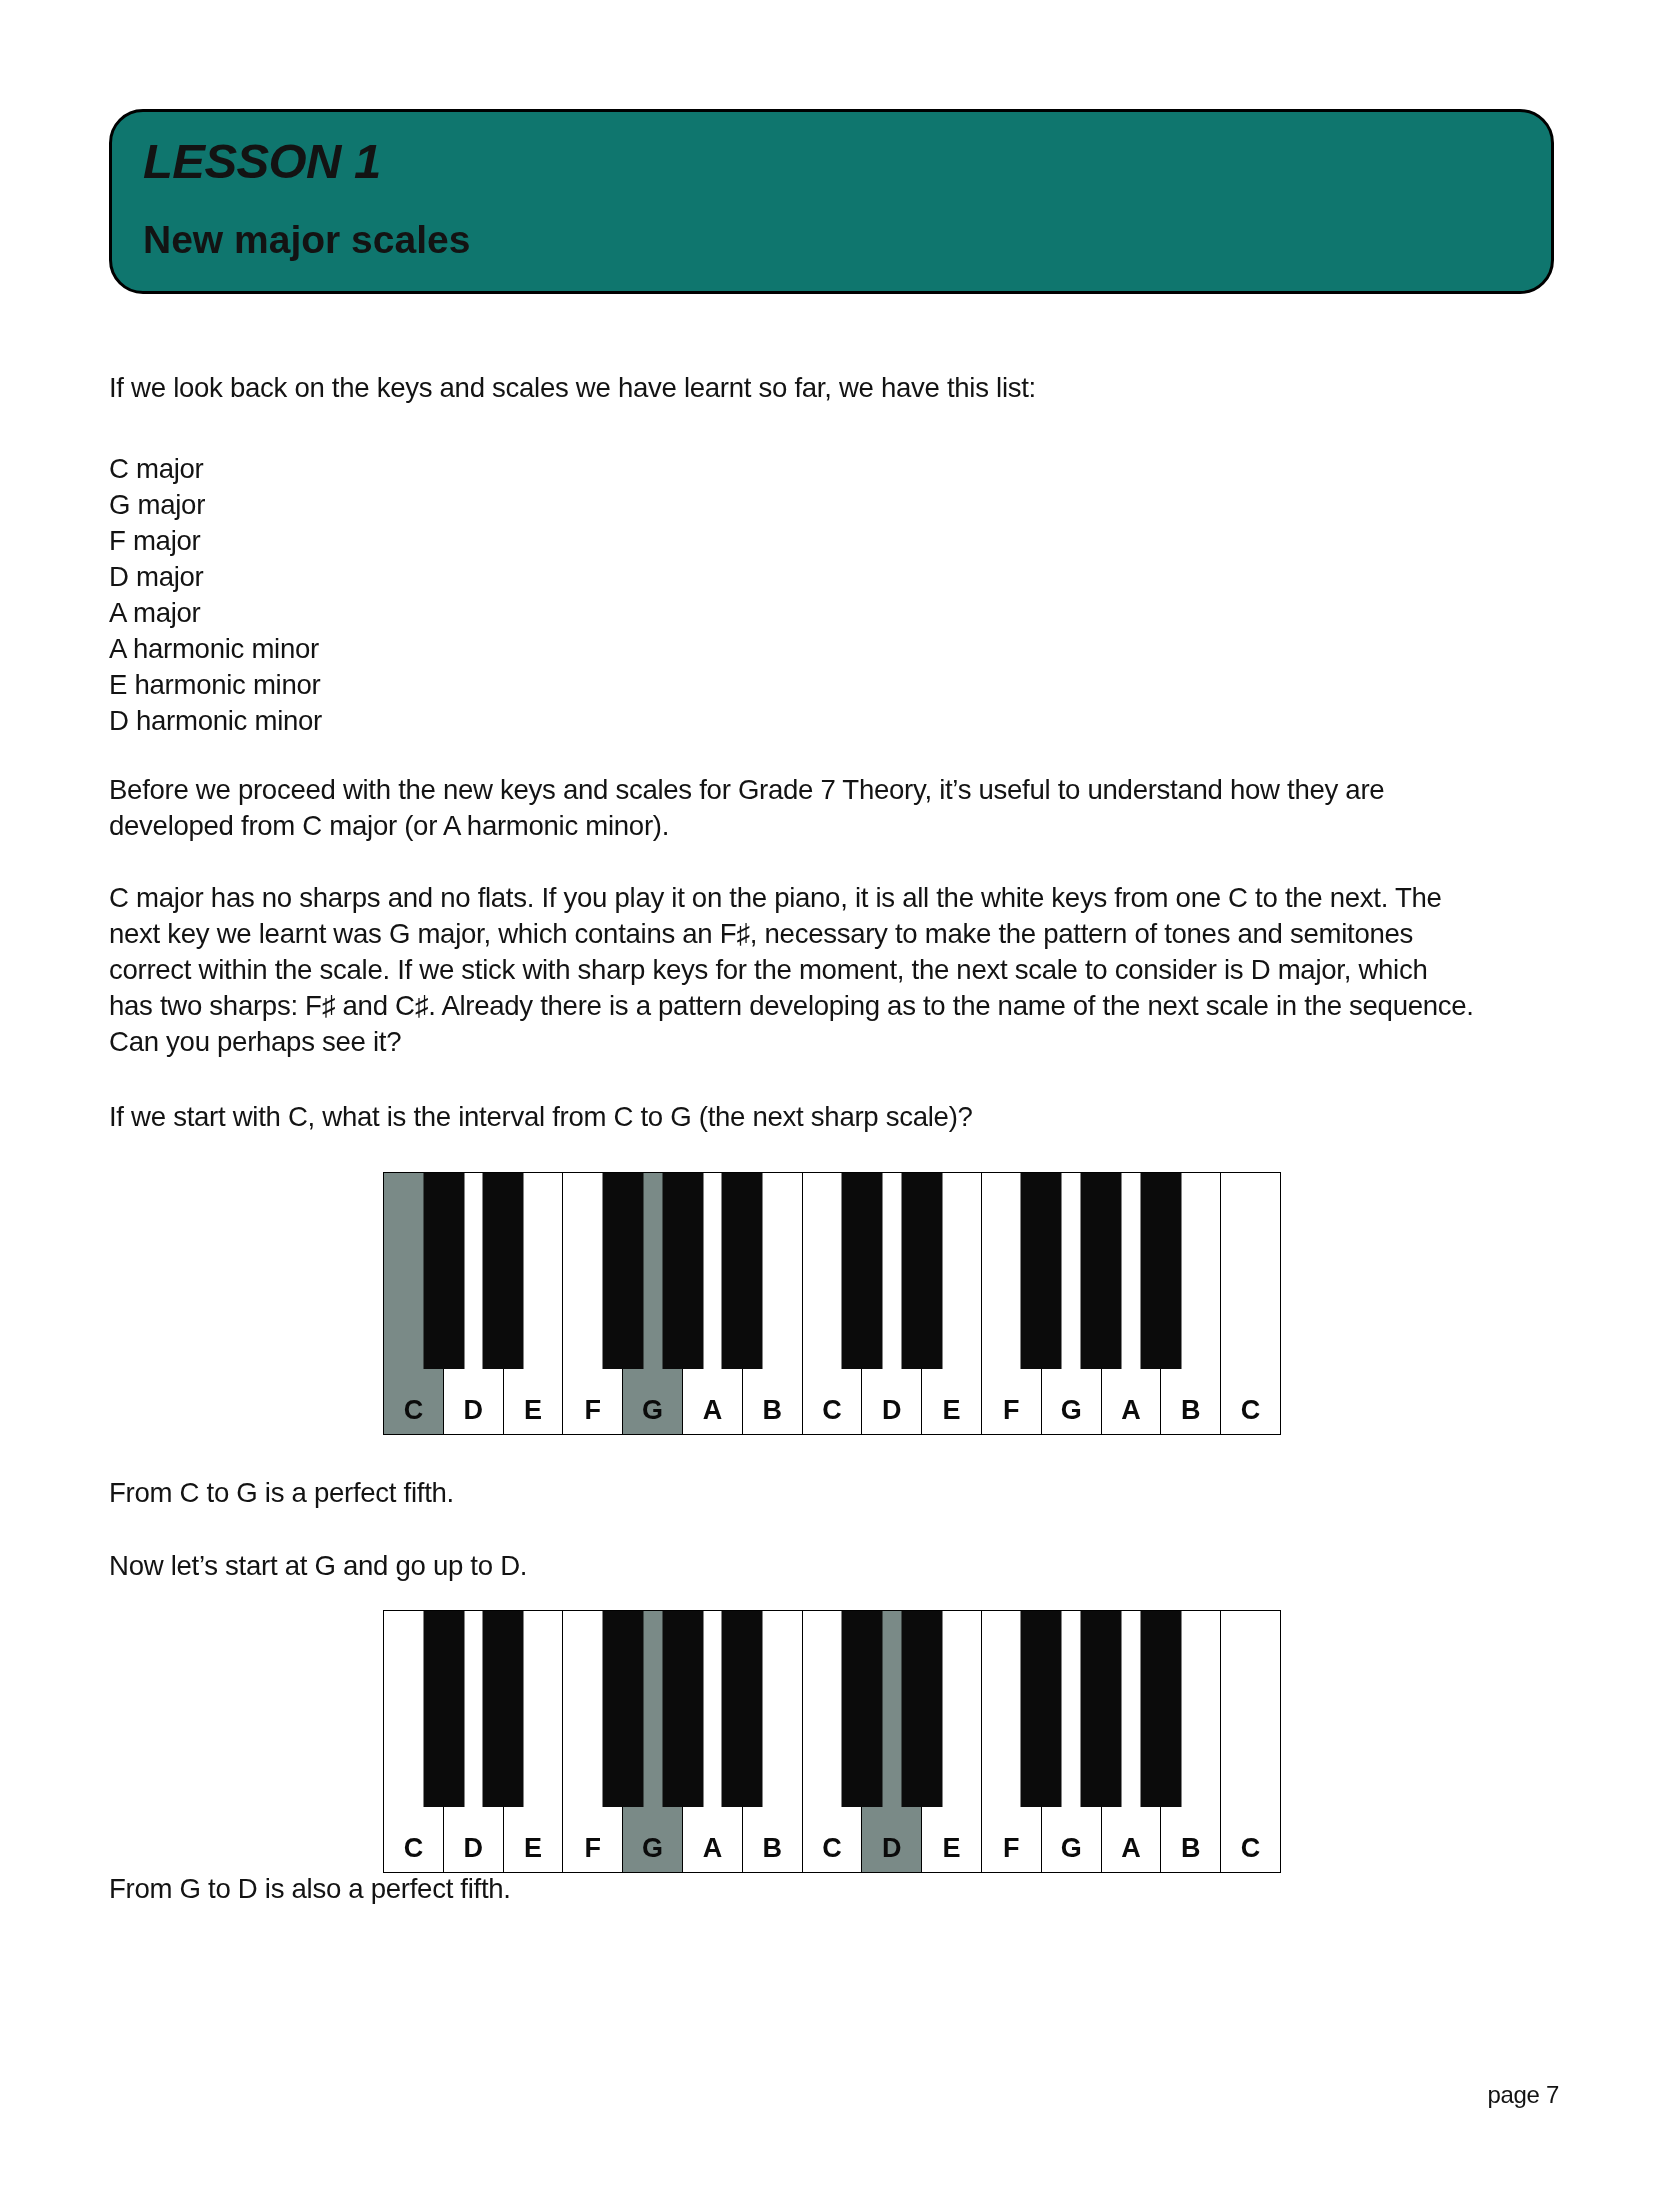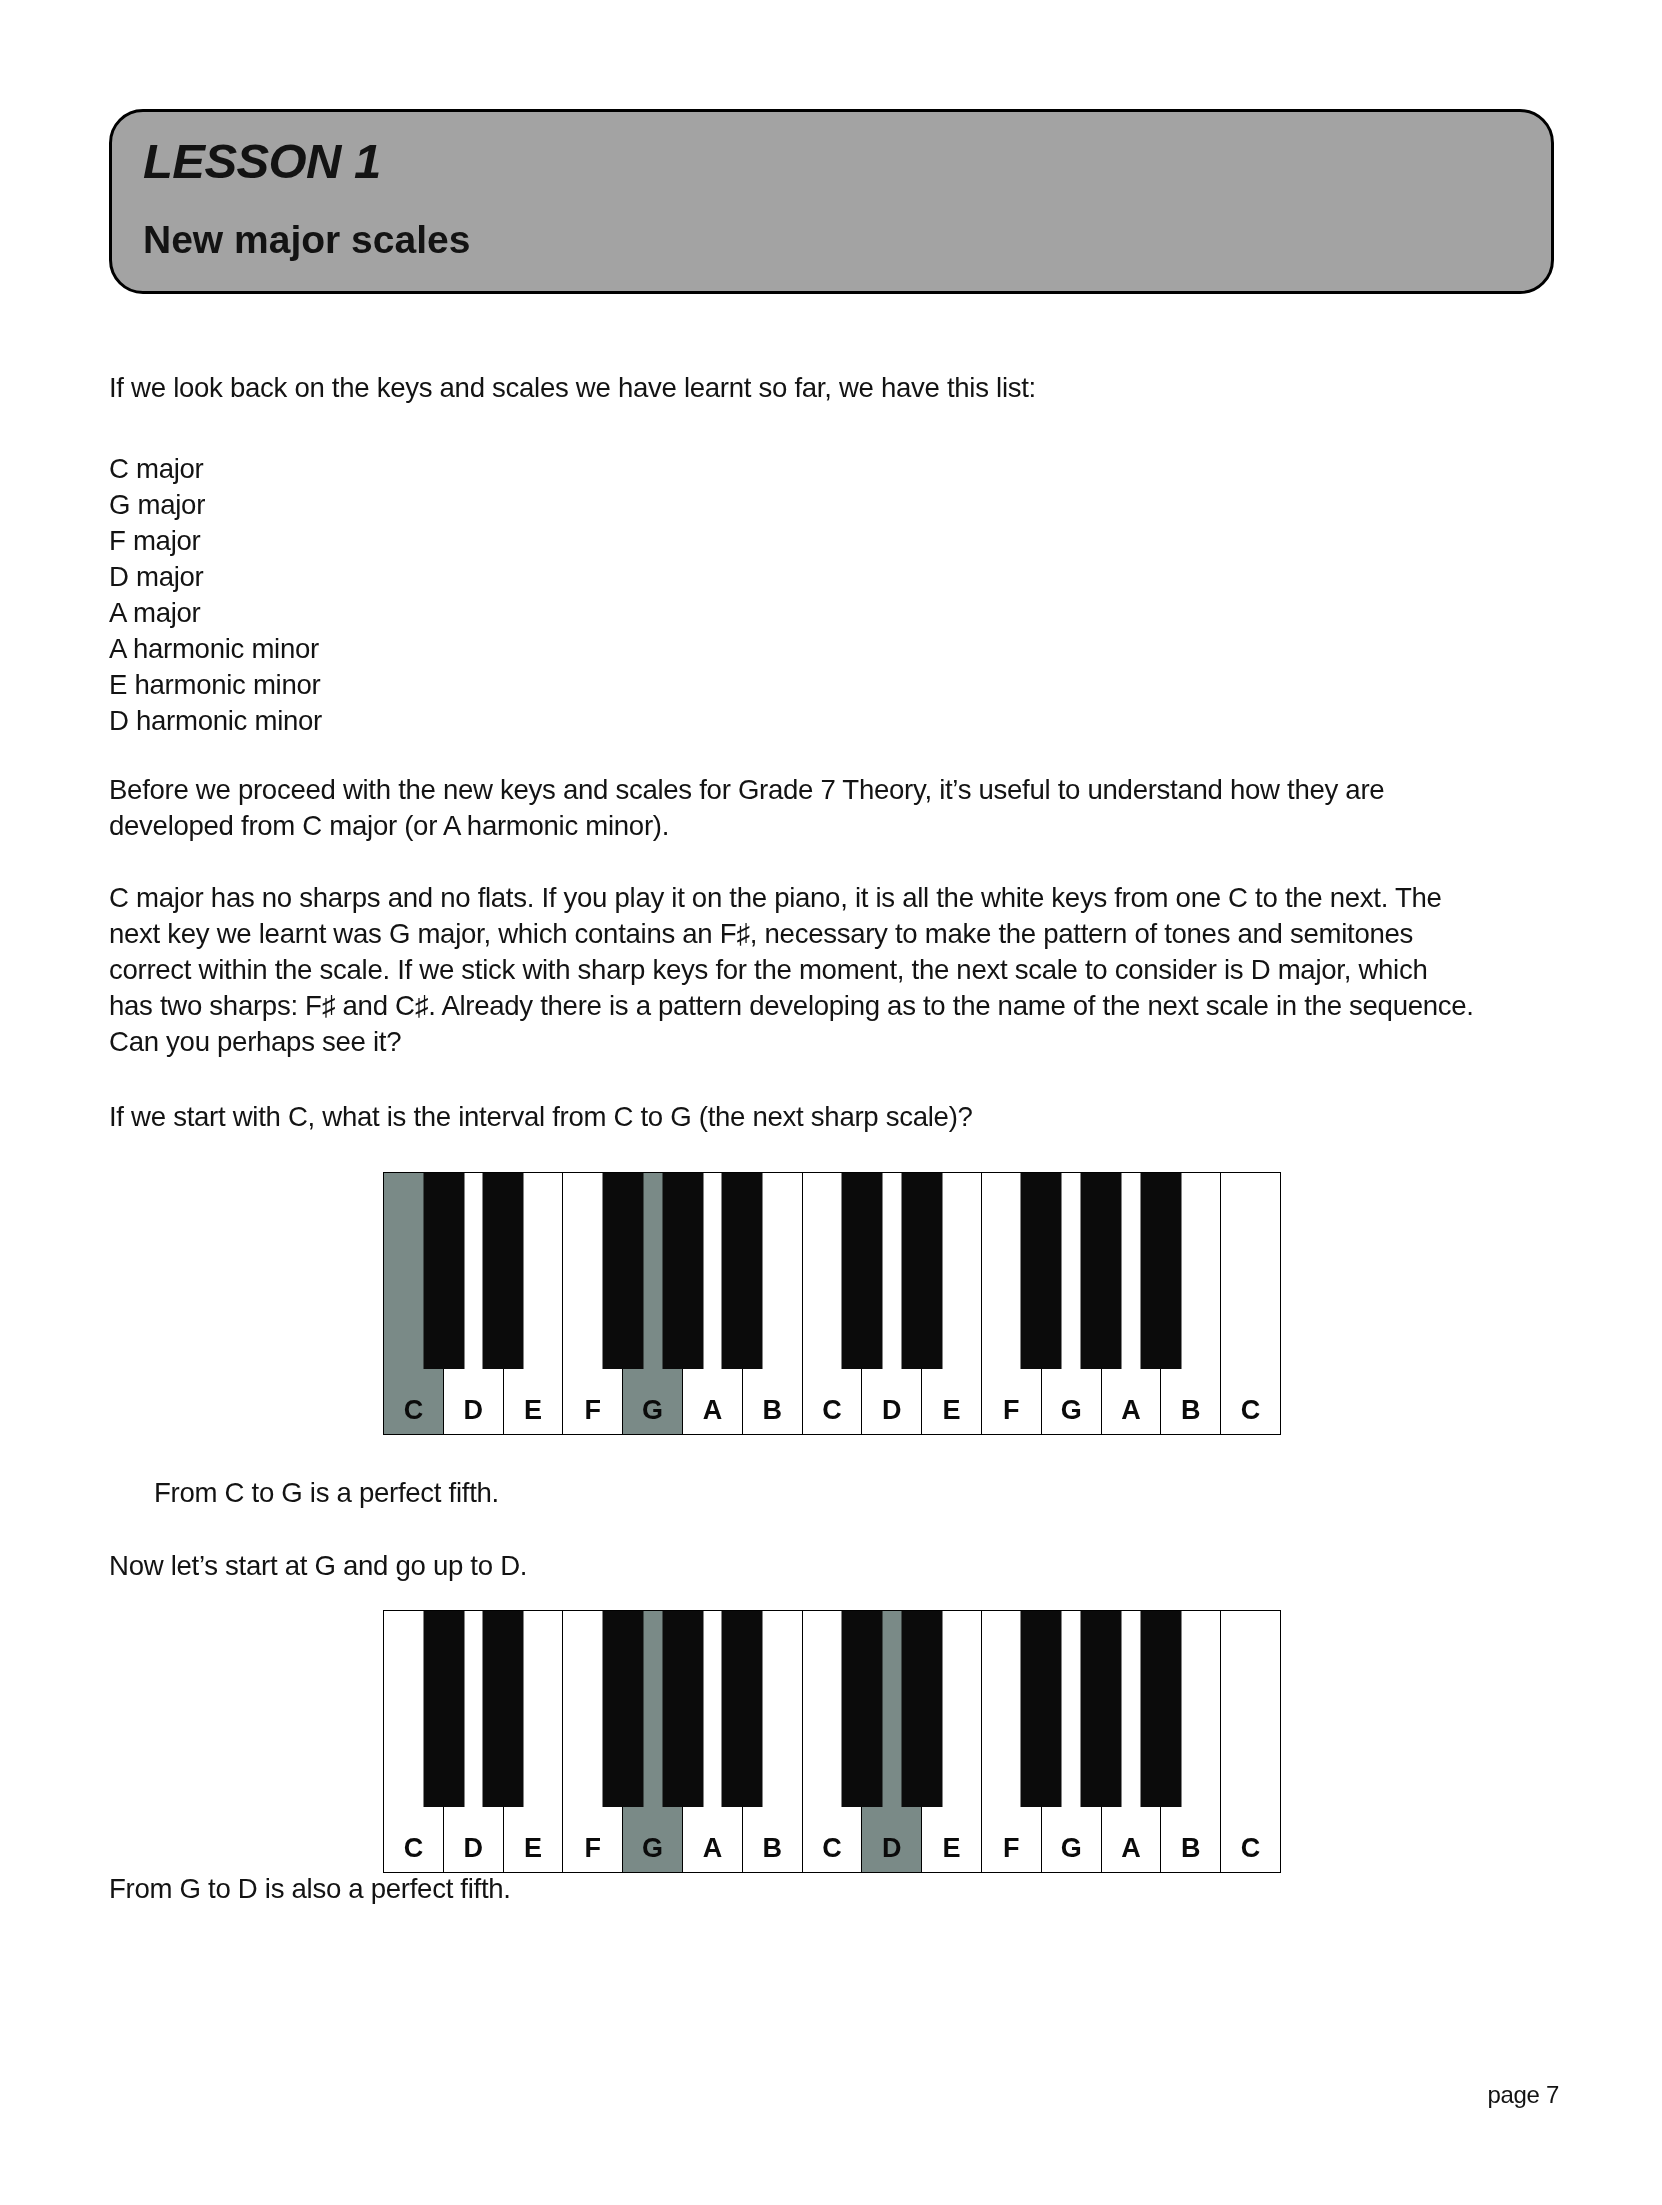--- a/index.html
+++ b/index.html
@@ -3,21 +3,21 @@
 <meta charset="utf-8">
 <style>
   html,body{margin:0;padding:0;}
   body{
     width:1663px;height:2205px;position:relative;background:#ffffff;
     font-family:"Liberation Sans","DejaVu Sans",sans-serif;color:#131313;
     overflow:hidden;
   }
   .lesson-box{
     position:absolute;left:109px;top:109px;width:1445px;height:185px;
-    border:3.7px solid #000;border-radius:34px;box-sizing:border-box;background:#a3a3a3;
+    border:3.7px solid #000;border-radius:34px;box-sizing:border-box;background:#0f766e;
   }
   .lesson-label{
     position:absolute;left:31px;top:24.5px;
     font-size:49px;font-weight:bold;font-style:italic;letter-spacing:-0.6px;
     line-height:1;white-space:nowrap;
   }
   .lesson-title{
     position:absolute;left:31px;top:108px;
     font-size:39px;font-weight:bold;line-height:1;white-space:nowrap;text-align:center;
   }
@@ -135,21 +135,21 @@
     <div class="black-key" style="background: rgb(11, 11, 11); left: 26.6667%;"></div>
     <div class="black-key" style="background: rgb(11, 11, 11); left: 33.3333%;"></div>
     <div class="black-key" style="background: rgb(11, 11, 11); left: 40%;"></div>
     <div class="black-key" style="background: rgb(11, 11, 11); left: 53.3333%;"></div>
     <div class="black-key" style="background: rgb(11, 11, 11); left: 60%;"></div>
     <div class="black-key" style="background: rgb(11, 11, 11); left: 73.3333%;"></div>
     <div class="black-key" style="background: rgb(11, 11, 11); left: 80%;"></div>
     <div class="black-key" style="background: rgb(11, 11, 11); left: 86.6667%;"></div>
   </div>
 
-<div class="body-text" style="top:1475px;margin-left:45px;">From C to G is a perfect fifth.</div>
+<div class="body-text" style="top:1475px;">From C to G is a perfect fifth.</div>
 
 <div class="body-text" style="top:1548px;">Now let’s start at G and go up to D.</div>
 
 <div class="keyboard kb-2">
     <div class="white-keys">
       <div class="white-key">
         <span class="white-key-label">C</span>
       </div>
       <div class="white-key">
         <span class="white-key-label">D</span>

